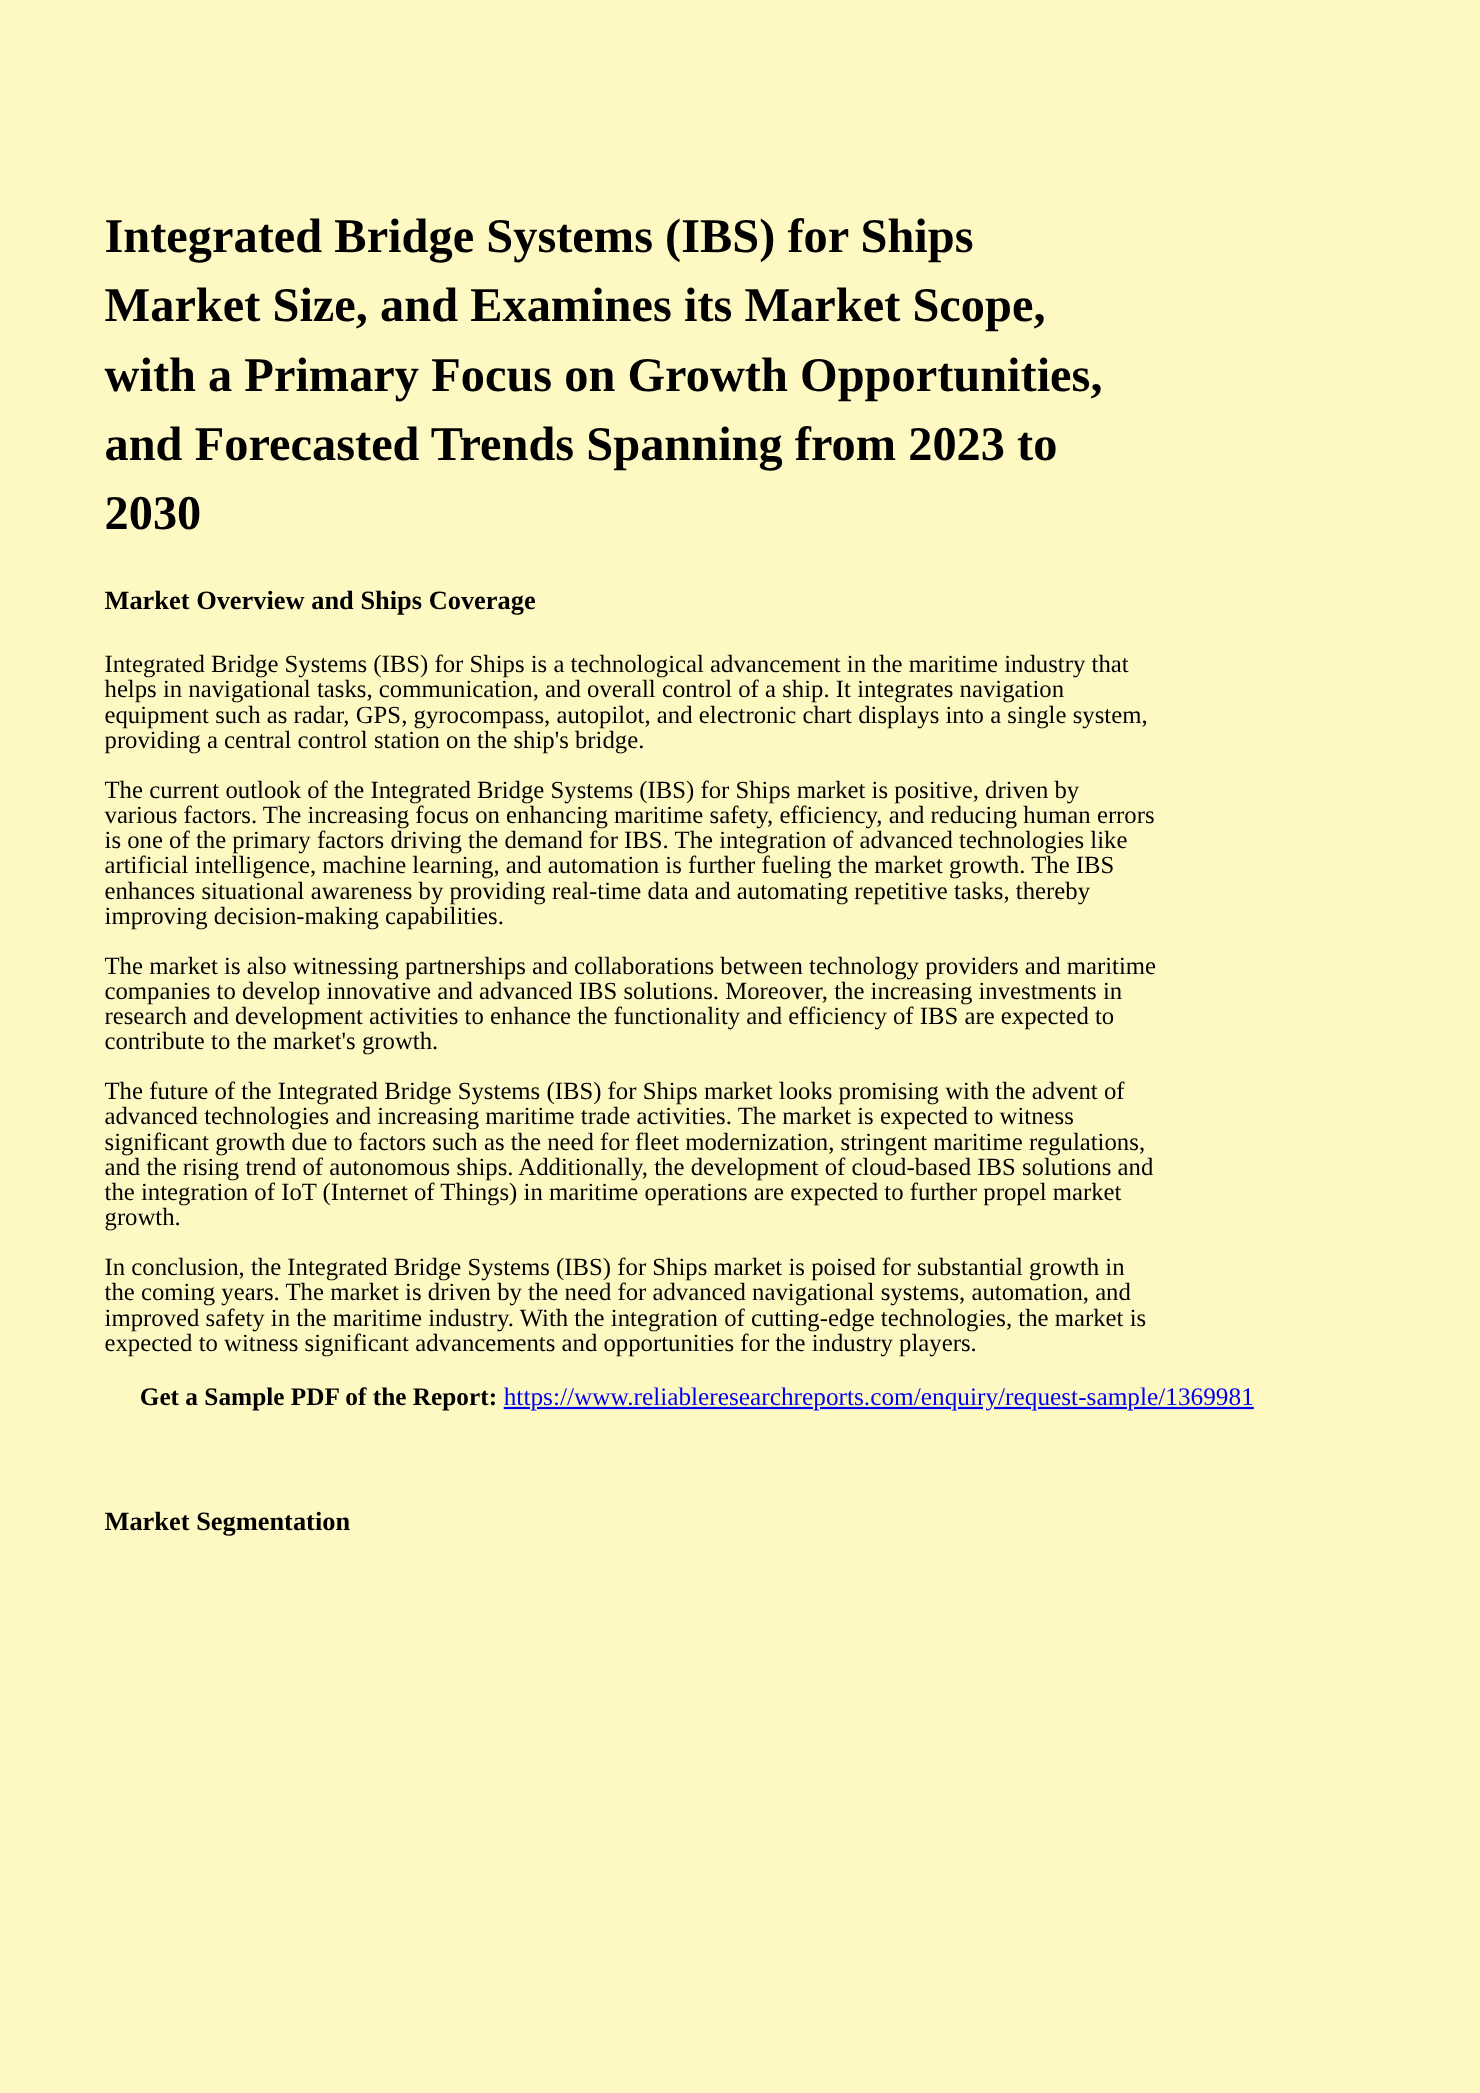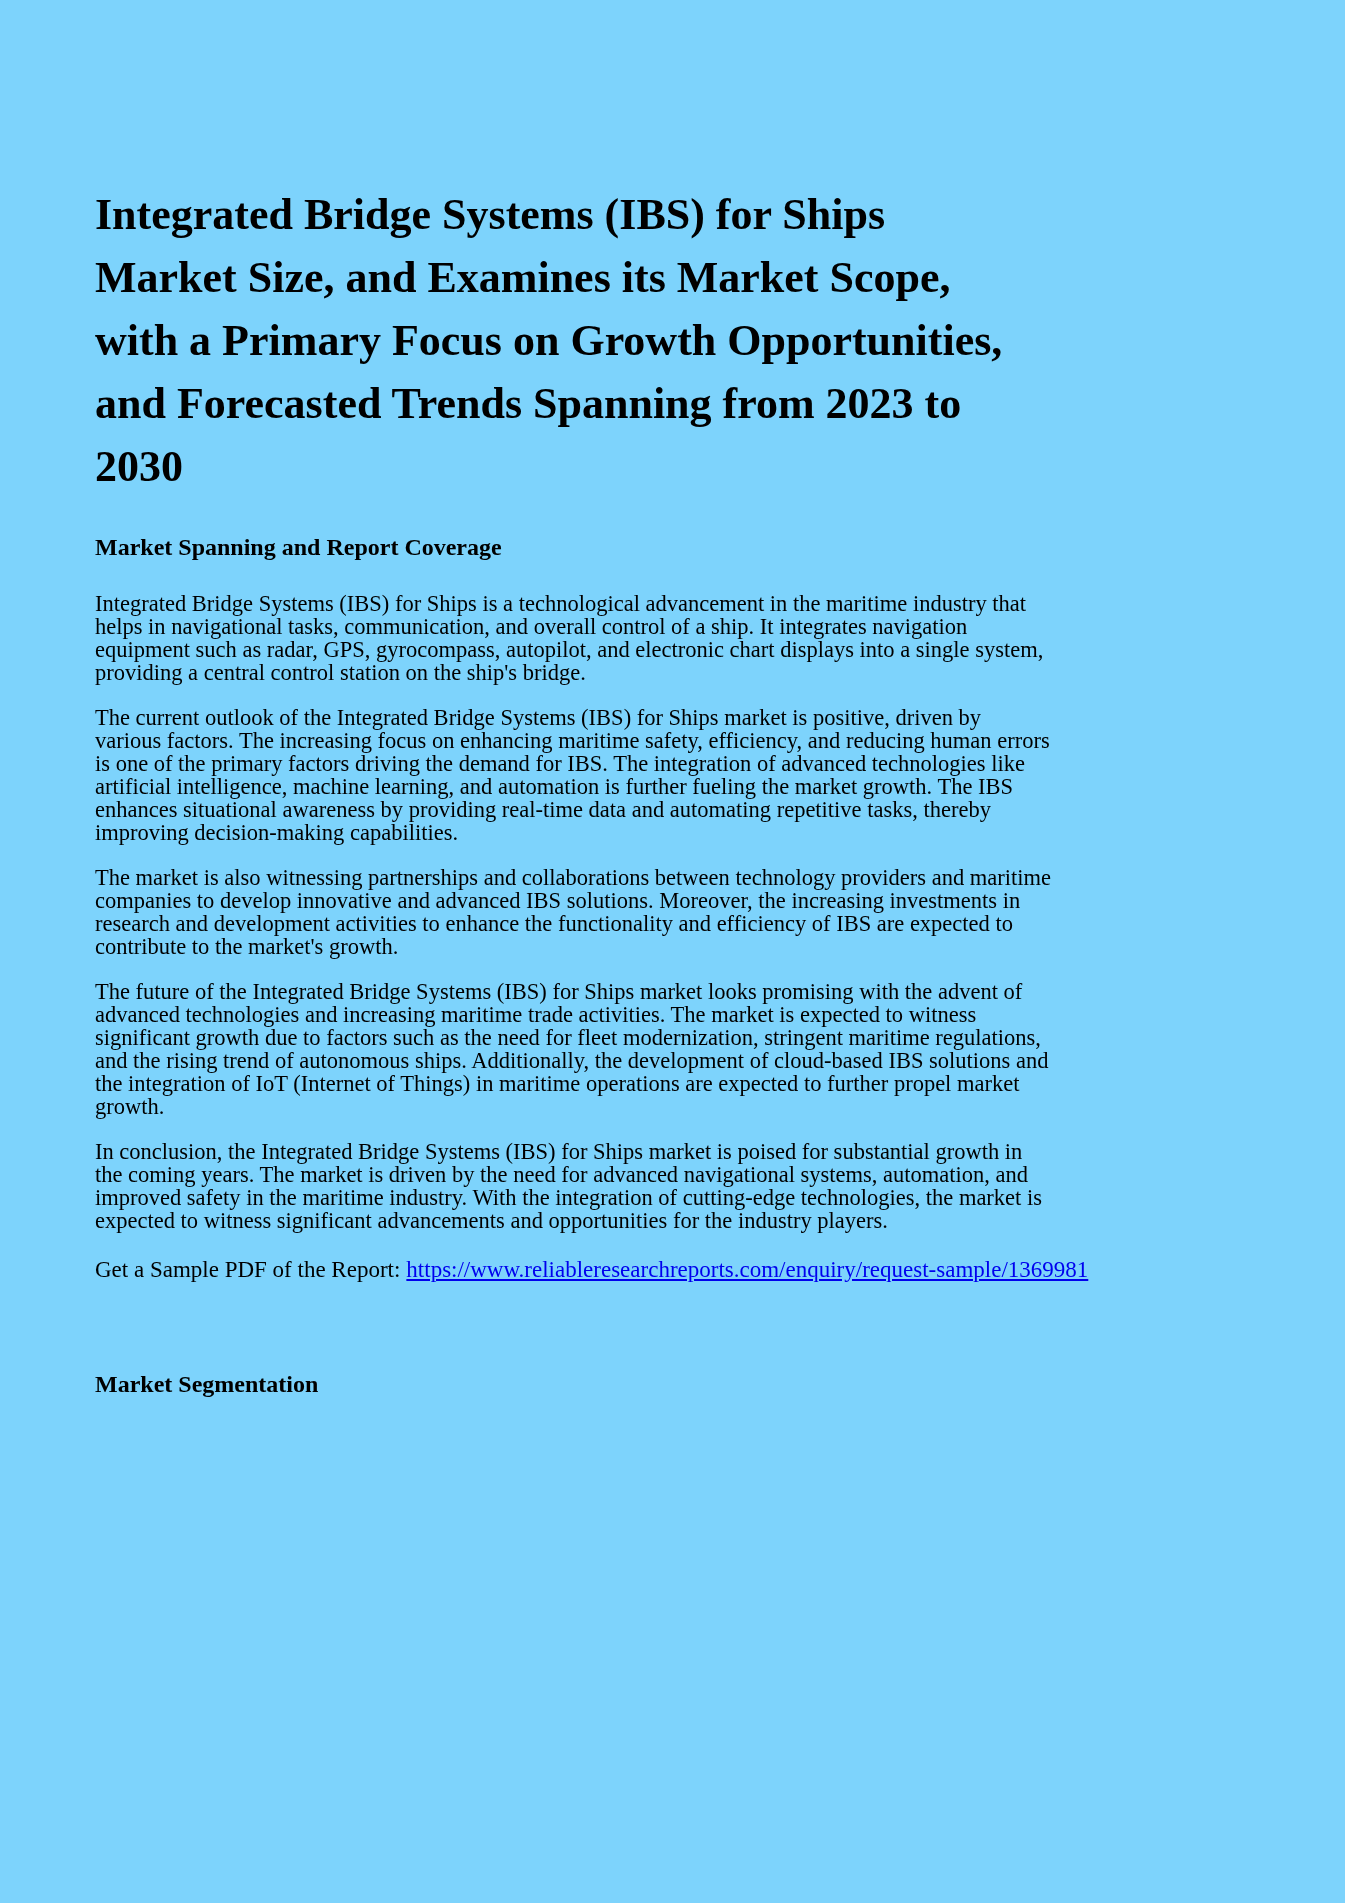--- a/index.html
+++ b/index.html
@@ -5,21 +5,21 @@
   html, body {
     margin: 0;
     padding: 0;
     background: #ffffff;
   }
   .page {
     position: relative;
     width: 1345px;
     height: 1903px;
     box-sizing: border-box;
-    background: #7dd3fc;
+    background: #fef9c3;
     color: #000000;
     padding: 183px 32px 0 95px;
     overflow: hidden;
     font-family: "Liberation Serif", "DejaVu Serif", serif;
   }
   .doc-title {
     margin: 0 0 33px 0;
     font-size: 44px;
     line-height: 63px;
     font-weight: bold;
@@ -39,21 +39,22 @@
     white-space: pre;          
   }
   .cta-para {
     margin: 0;
     max-width: 1165px;
     font-size: 23px;
     line-height: 31.5px;
     white-space: normal;
   }
   .cta-label {
-    font-weight: normal;
+    font-weight: bold;
+    margin-left: 32px;
   }
   .cta-link {
     color: #0000ee;
     text-decoration: underline;
     margin-left: 6px;
     word-break: normal;
   }
   .seg-heading {
     margin: 82px 0 26px 0;
     font-size: 24px;
@@ -71,21 +72,21 @@
 <body>
 
 <div class="page">
 
   <h1 class="doc-title">Integrated Bridge Systems (IBS) for Ships
 Market Size, and Examines its Market Scope,
 with a Primary Focus on Growth Opportunities,
 and Forecasted Trends Spanning from 2023 to
 2030</h1>
 
-  <h2 class="sect-heading">Market Spanning and Report Coverage</h2>
+  <h2 class="sect-heading">Market Overview and Ships Coverage</h2>
 
   <p class="body-para">Integrated Bridge Systems (IBS) for Ships is a technological advancement in the maritime industry that
 helps in navigational tasks, communication, and overall control of a ship. It integrates navigation
 equipment such as radar, GPS, gyrocompass, autopilot, and electronic chart displays into a single system,
 providing a central control station on the ship's bridge.</p>
 
   <p class="body-para">The current outlook of the Integrated Bridge Systems (IBS) for Ships market is positive, driven by
 various factors. The increasing focus on enhancing maritime safety, efficiency, and reducing human errors
 is one of the primary factors driving the demand for IBS. The integration of advanced technologies like
 artificial intelligence, machine learning, and automation is further fueling the market growth. The IBS

